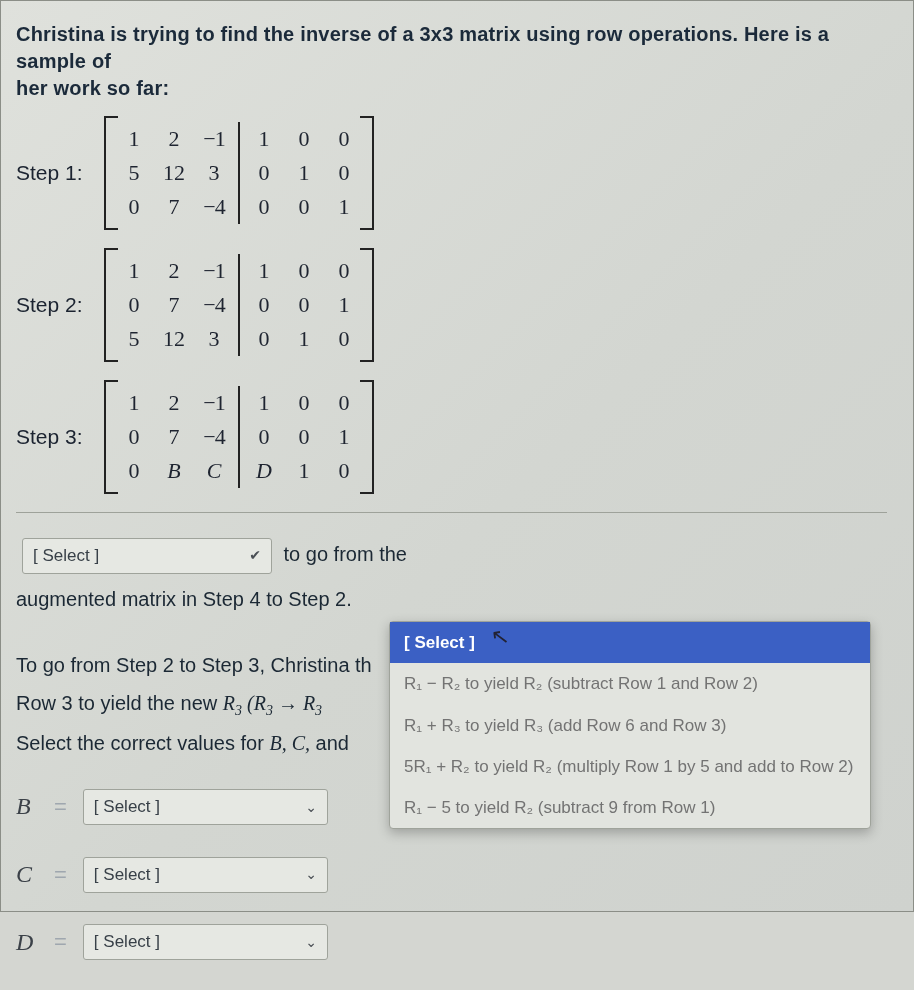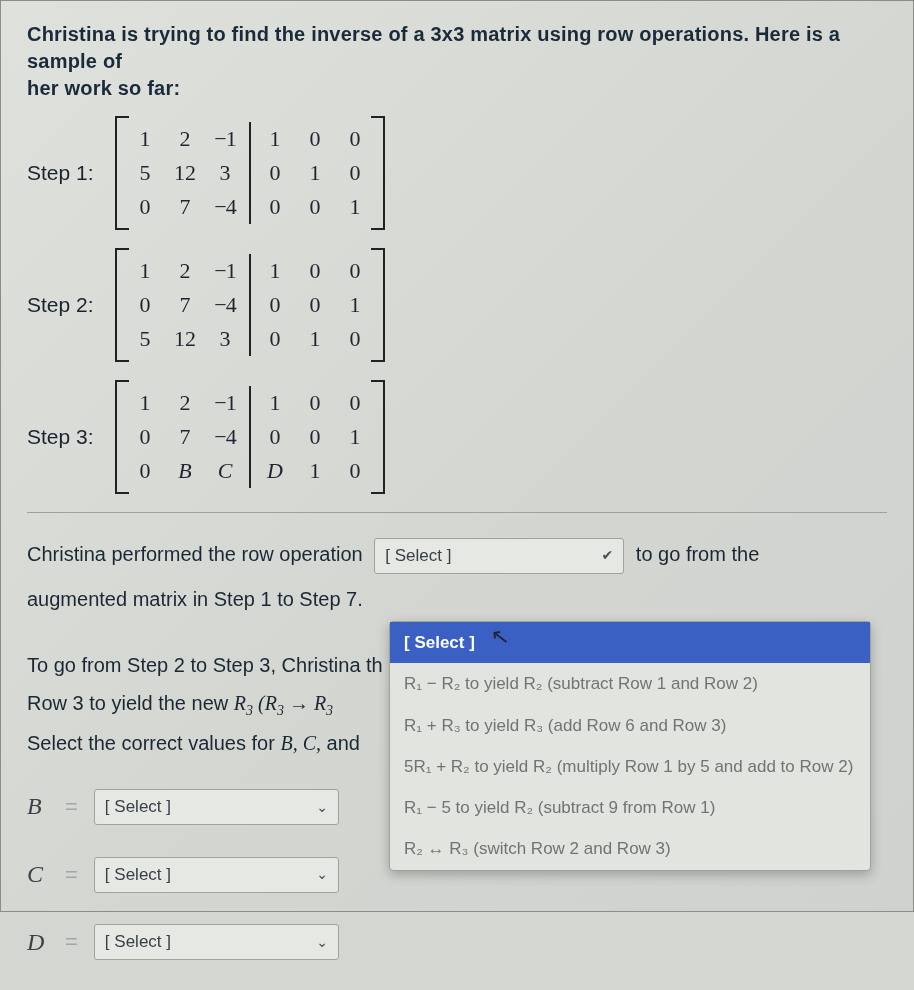--- a/index.html
+++ b/index.html
@@ -11,21 +11,21 @@
     font-family: Arial, Helvetica, sans-serif;
     overflow: hidden;
   }
   .sheet {
     position: relative;
     width: 914px;
     height: 912px;
     background: linear-gradient(135deg, #dfe1dc 0%, #d3d6d1 55%, #cfd2ce 100%);
     box-sizing: border-box;
     border: 1px solid #8b8e87;
-    padding: 20px 26px 0 26px;
+    padding: 20px 26px 0 15px;
   }
   .prompt {
     font-size: 20px;
     font-weight: 700;
     color: #1b2a3a;
     line-height: 1.35;
     letter-spacing: 0.2px;
     margin-bottom: 14px;
   }
 
@@ -276,28 +276,27 @@
         </div>
       </div>
       <div class="bracket right"></div>
     </div>
   </div>
 
   <hr class="divider">
 
   <div class="flow underlayer">
     <div>
-      <span>Christina performed the row operation</span>
       <span class="selbox">
         <span>[ Select ]</span>
         <span class="chev">✔</span>
       </span>
       <span>to go from the</span>
     </div>
-    <div style="margin-top:6px;">augmented matrix in Step 1 to Step 7.</div>
+    <div style="margin-top:6px;">augmented matrix in Step 4 to Step 2.</div>
 
     <div style="height:28px"></div>
 
     <div>To go from Step 2 to Step 3, Christina th</div>
     <div>
       <span>Row 3 to yield the new </span>
       <span class="math-i">R<sub>3</sub> (R<sub>3</sub> <span class="arrow">→</span> R<sub>3</sub></span>
     </div>
     <div>
       <span>Select the correct values for </span>
@@ -330,18 +329,17 @@
       </span>
     </div>
   </div>
 
   <div class="dropdown-panel">
     <div class="opt sel">[ Select ]</div>
     <div class="opt">R₁ − R₂ to yield R₂ (subtract Row 1 and Row 2)</div>
     <div class="opt">R₁ + R₃ to yield R₃ (add Row 6 and Row 3)</div>
     <div class="opt">5R₁ + R₂ to yield R₂ (multiply Row 1 by 5 and add to Row 2)</div>
     <div class="opt">R₁ − 5 to yield R₂ (subtract 9 from Row 1)</div>
-    <div class="opt">R₂ ↔ R₃ (switch Row 2 and Row 3)</div>
   </div>
 
   <div class="cursor">↖</div>
 
 </div>
 
 </body></html>

